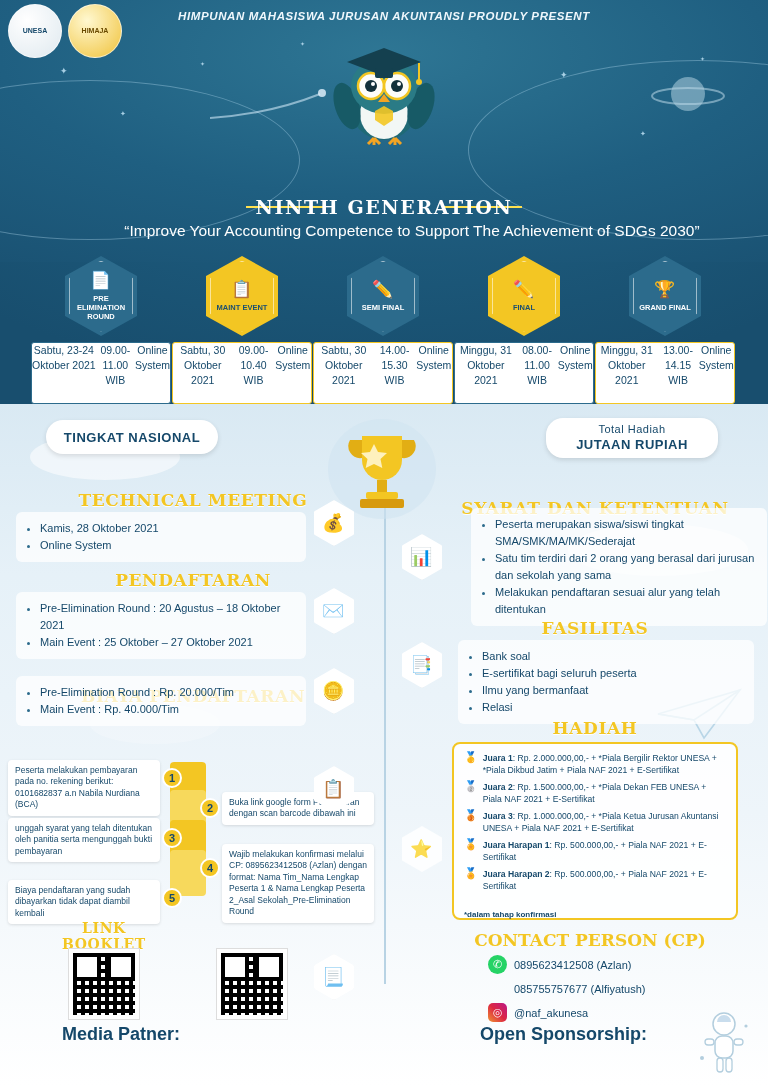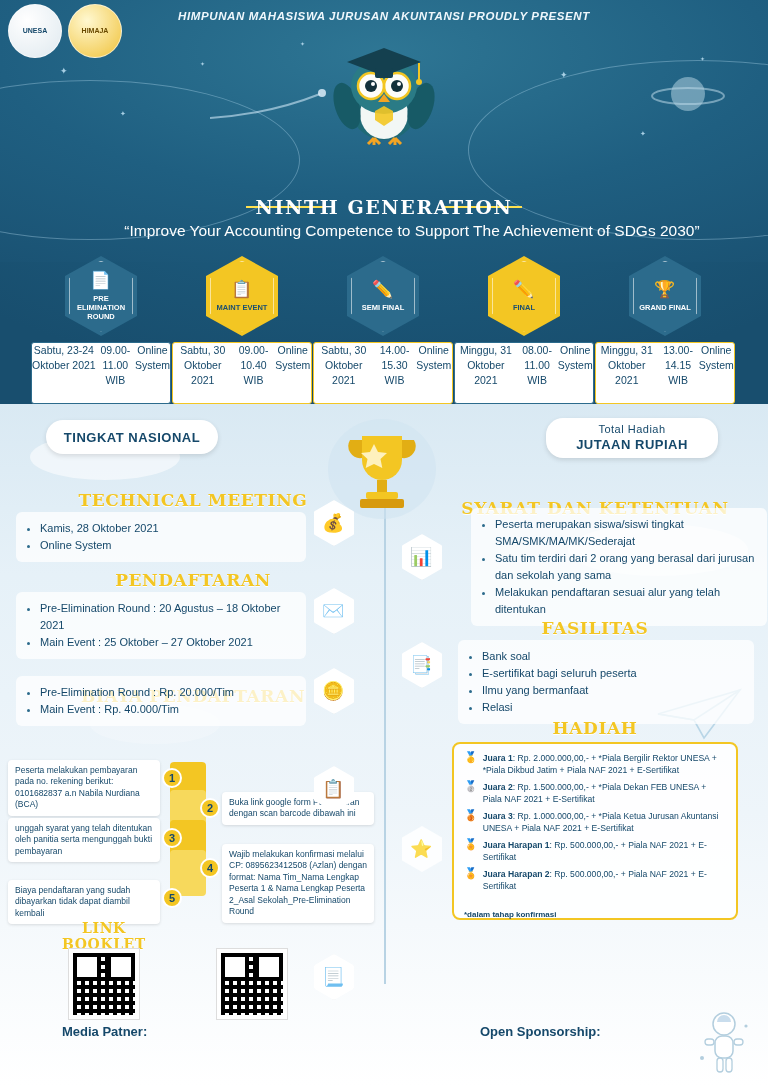--- a/index.html
+++ b/index.html
@@ -187,21 +187,21 @@
   .qr-inner::before { top:0; left:0; }
   .qr-inner::after { top:0; right:0; }
 
   .cp-box { position:absolute; left: 440px; top: 930px; width: 300px; color:#15486a; }
   .cp-title { color:#f3c623; font-size: 17px; font-weight:bold; font-family:"DejaVu Serif", serif; text-align:center; }
   .cp-row { display:flex; align-items:center; gap:7px; margin-top: 5px; font-size: 11px; }
   .cp-ico { width:19px; height:19px; border-radius:5px; display:flex; align-items:center; justify-content:center; color:#fff; font-size:11px; }
   .cp-ico.wa { background:#25D366; border-radius:50%; }
   .cp-ico.ig { background: linear-gradient(45deg,#f09433,#dc2743,#bc1888); }
 
-  .footer-label { position:absolute; color:#15486a; font-size:13px; font-weight:bold; }
+  .footer-label { position:absolute; color:#15486a; font-size:18px; font-weight:bold; }
 
   .astro { position:absolute; right: 14px; bottom: 10px; width: 60px; height: 70px; color:#9bb8cc; }
 </style>
 </head>
 <body>
 
 <div class="poster">
 
   <div class="top-band">
     <span class="star" style="left:60px;top:66px;">✦</span>
@@ -467,20 +467,37 @@
       <span class="m">🏅</span>
       <span><b>Juara Harapan 1</b><span>: Rp. 500.000,00,- + Piala NAF 2021 + E-Sertifikat</span></span>
     </div>
     <div class="hadiah-row">
       <span class="m">🏅</span>
       <span><b>Juara Harapan 2</b><span>: Rp. 500.000,00,- + Piala NAF 2021 + E-Sertifikat</span></span>
     </div>
     <div class="hadiah-note">*dalam tahap konfirmasi</div>
   </div>
 
+  <div class="cp-box">
+    <div class="cp-title">CONTACT PERSON (CP)</div>
+    <div style="padding-left:48px;">
+      <div class="cp-row">
+        <span class="cp-ico wa">✆</span>
+        <span>0895623412508 (Azlan)</span>
+      </div>
+      <div class="cp-row">
+        <span class="cp-ico wa" style="visibility:hidden;">✆</span>
+        <span>085755757677 (Alfiyatush)</span>
+      </div>
+      <div class="cp-row">
+        <span class="cp-ico ig">◎</span>
+        <span>@naf_akunesa</span>
+      </div>
+    </div>
+  </div>
 
   <div class="footer-label" style="left:480px;top:1024px;">Open Sponsorship:</div>
 
   <svg class="astro" viewBox="0 0 60 70">
     <circle cx="30" cy="18" r="11" fill="#ffffff" stroke="#b3cede" stroke-width="1.5"></circle>
     <path d="M23 16 a7 7 0 0 1 14 0 z" fill="#c9dded"></path>
     <rect x="21" y="30" width="18" height="22" rx="7" fill="#ffffff" stroke="#b3cede" stroke-width="1.5"></rect>
     <rect x="11" y="33" width="9" height="6" rx="3" fill="#ffffff" stroke="#b3cede" stroke-width="1.3"></rect>
     <rect x="40" y="33" width="9" height="6" rx="3" fill="#ffffff" stroke="#b3cede" stroke-width="1.3"></rect>
     <rect x="23" y="52" width="6" height="14" rx="3" fill="#ffffff" stroke="#b3cede" stroke-width="1.3"></rect>

